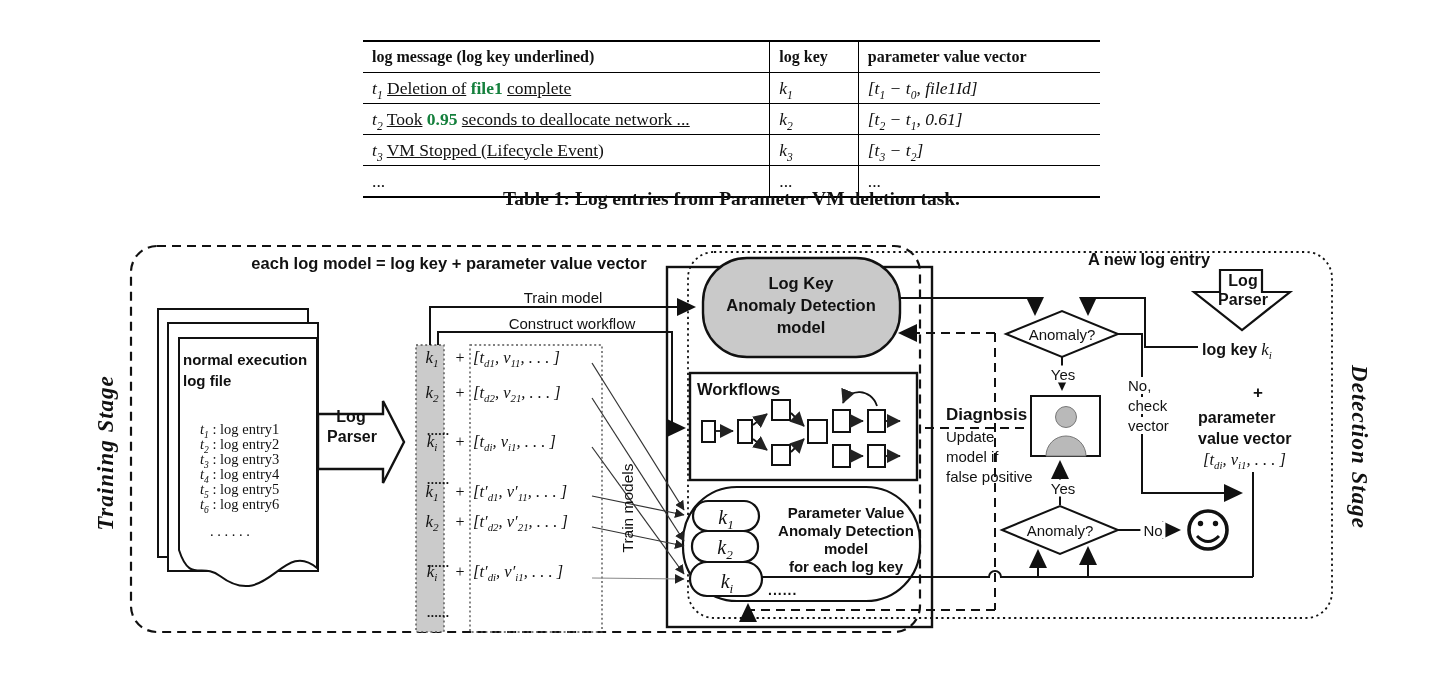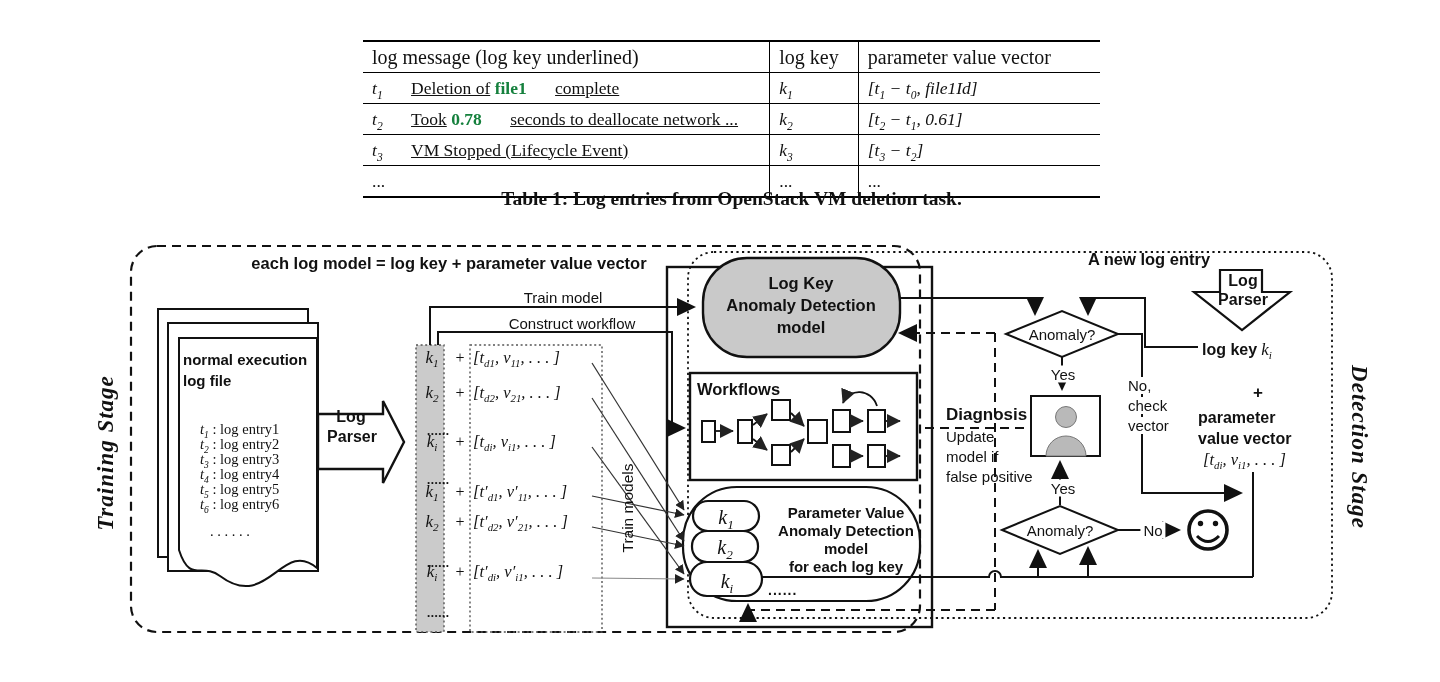--- a/index.html
+++ b/index.html
@@ -14,24 +14,24 @@
   .rotr{transform:translate(-50%,-50%) rotate(90deg);}
   .m{font-family:"Liberation Serif",serif;font-style:italic;}
   sub{font-size:66%;line-height:0;font-style:inherit;}
   .wbg{background:#fff;padding:0 3px;}
   .stagelbl{font:bold italic 23px "Liberation Serif",serif;letter-spacing:1px;}
   
   .tablewrap{position:absolute;left:363px;top:40px;width:737px;z-index:3;
              font-family:"Liberation Serif",serif;font-size:17.5px;}
   .tablewrap table{width:100%;border-collapse:collapse;border-top:2.6px solid #000;border-bottom:2.6px solid #000;}
   .tablewrap th,.tablewrap td{padding:3px 9px;text-align:left;font-weight:normal;vertical-align:middle;height:24px;}
-  .tablewrap thead th{font-weight:normal;border-bottom:1.4px solid #000;font-size:20px;}
+  .tablewrap thead th{font-weight:bold;border-bottom:1.4px solid #000;font-size:16px;}
   .tablewrap tbody tr+tr td{border-top:1.3px solid #000;}
   .ck,.cv{border-left:1.3px solid #000;}
-  .u{text-decoration:underline;margin-left:24px;}
+  .u{text-decoration:underline;}
   .hl{color:#15803d;font-weight:bold;}
   .tcap{position:absolute;left:363px;top:188px;width:737px;text-align:center;z-index:3;
         font:bold 19.5px "Liberation Serif",serif;}
   .fcap{position:absolute;left:434px;top:647px;width:600px;text-align:center;z-index:3;
         font:bold 20px "Liberation Serif",serif;}
   
   .entry{position:absolute;z-index:3;font:14.5px "Liberation Serif",serif;white-space:nowrap;line-height:15px;}
   .entry .t{font-style:italic;}
   
   .pair{position:absolute;z-index:3;display:flex;align-items:baseline;white-space:nowrap;}
@@ -171,38 +171,38 @@
           <th class="cv">parameter value vector</th>
         </tr>
       </thead>
       <tbody>
         <tr>
           <td><span class="m">t<sub>1</sub></span> <span class="u">Deletion of</span><span class="hl"> file1 </span><span class="u">complete</span></td>
           <td class="ck m">k<sub>1</sub></td>
           <td class="cv m">[t<sub>1</sub> − t<sub>0</sub>, file1Id]</td>
         </tr>
         <tr>
-          <td><span class="m">t<sub>2</sub></span> <span class="u">Took</span><span class="hl"> 0.78 </span><span class="u">seconds to deallocate network ...</span></td>
+          <td><span class="m">t<sub>2</sub></span> <span class="u">Took</span><span class="hl"> 0.95 </span><span class="u">seconds to deallocate network ...</span></td>
           <td class="ck m">k<sub>2</sub></td>
           <td class="cv m">[t<sub>2</sub> − t<sub>1</sub>, 0.61]</td>
         </tr>
         <tr>
           <td><span class="m">t<sub>3</sub></span> <span class="u">VM Stopped (Lifecycle Event)</span><span class="hl"></span><span class="u"></span></td>
           <td class="ck m">k<sub>3</sub></td>
           <td class="cv m">[t<sub>3</sub> − t<sub>2</sub>]</td>
         </tr>
         <tr>
           <td><span>...</span></td>
           <td class="ck">...</td>
           <td class="cv">...</td>
         </tr>
       </tbody>
     </table>
   </div>
-  <div class="tcap">Table 1: Log entries from OpenStack VM deletion task.</div>
+  <div class="tcap">Table 1: Log entries from Parameter VM deletion task.</div>
 
   <div class="lb stagelbl rotl" style="left:106px;top:453px;">Training Stage</div>
   <div class="lb stagelbl rotr" style="left:1359px;top:447px;">Detection Stage</div>
 
   <div class="lb b c" style="left:449px;top:254px;font-size:16.5px;">each log model = log key + parameter value vector</div>
 
   <div class="lb b" style="left:183px;top:351px;">normal execution</div>
   <div class="lb b" style="left:183px;top:372px;">log file</div>
   <div class="entry" style="left:200px;top:422px;"><span class="t">t<sub>1</sub></span>&nbsp;<span>: log entry1</span></div>
   <div class="entry" style="left:200px;top:437px;"><span class="t">t<sub>2</sub></span>&nbsp;<span>: log entry2</span></div>

